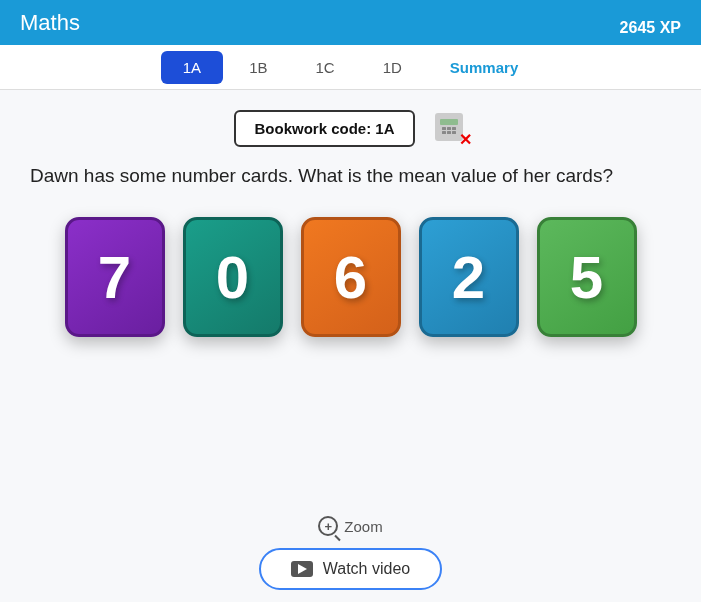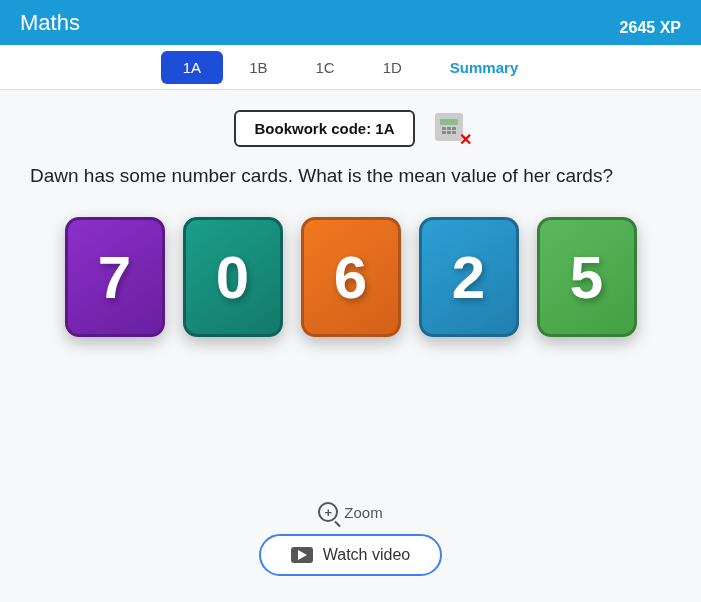--- a/index.html
+++ b/index.html
@@ -57,21 +57,21 @@
       border-radius: 6px;
     }
     .tab.summary {
       color: #1a9ad7;
       font-weight: 700;
     }
 
     
     .main {
       background: #f7f8fa;
-      padding: 20px 30px 26px 30px;
+      padding: 20px 30px 12px 30px;
       height: calc(602px - 90px);
       display: flex;
       flex-direction: column;
       align-items: flex-start;
     }
 
     
     .info-row {
       display: flex;
       align-items: center;

